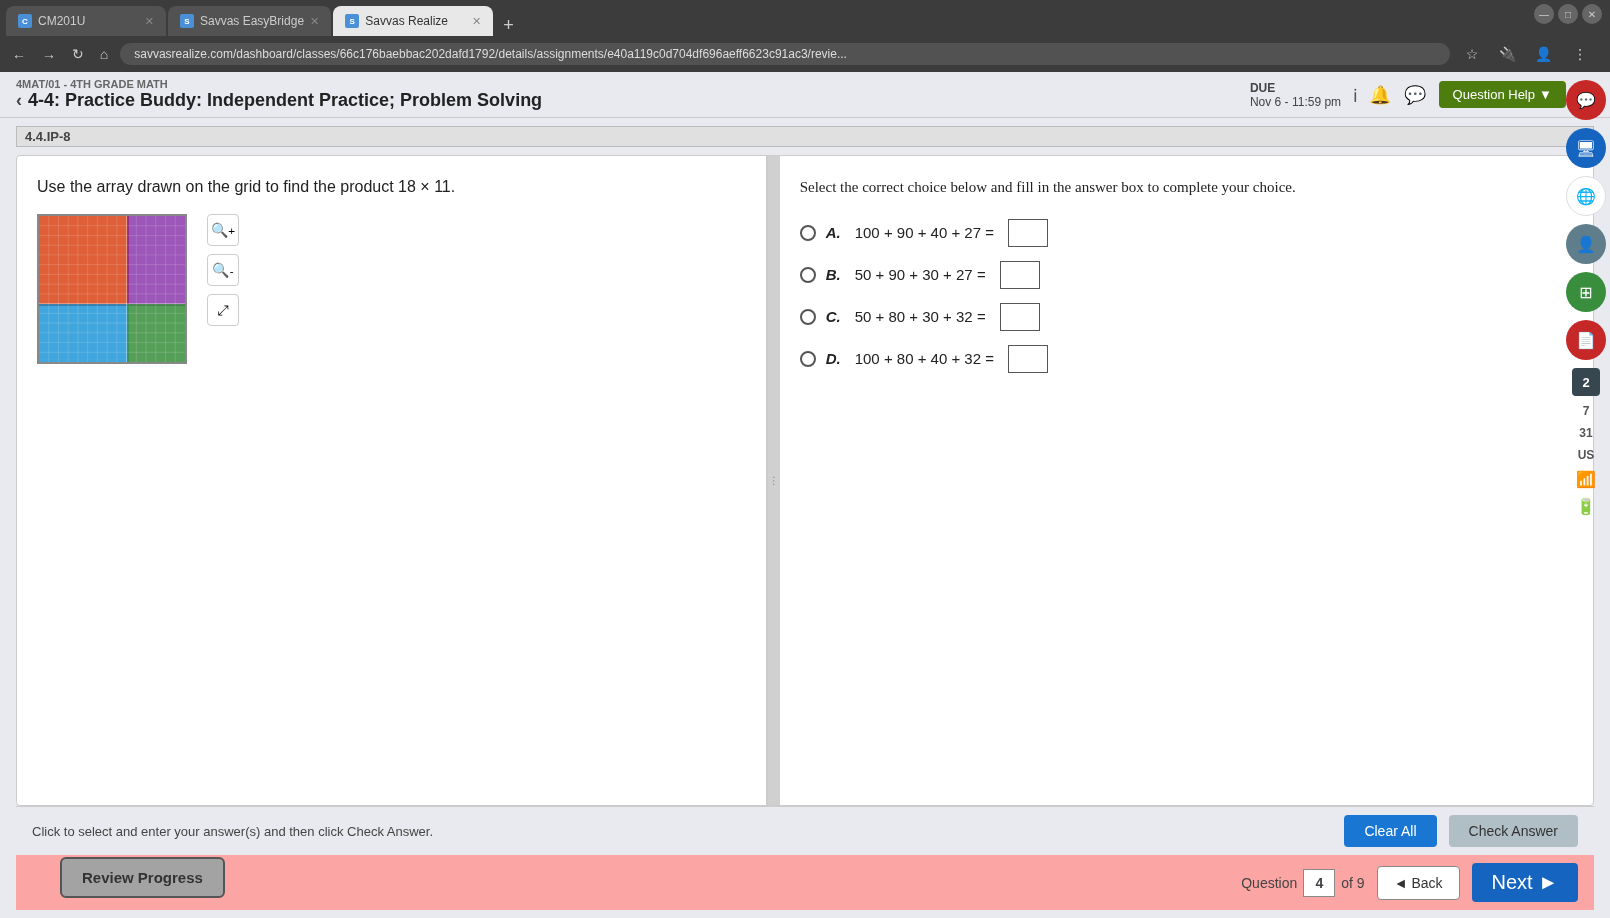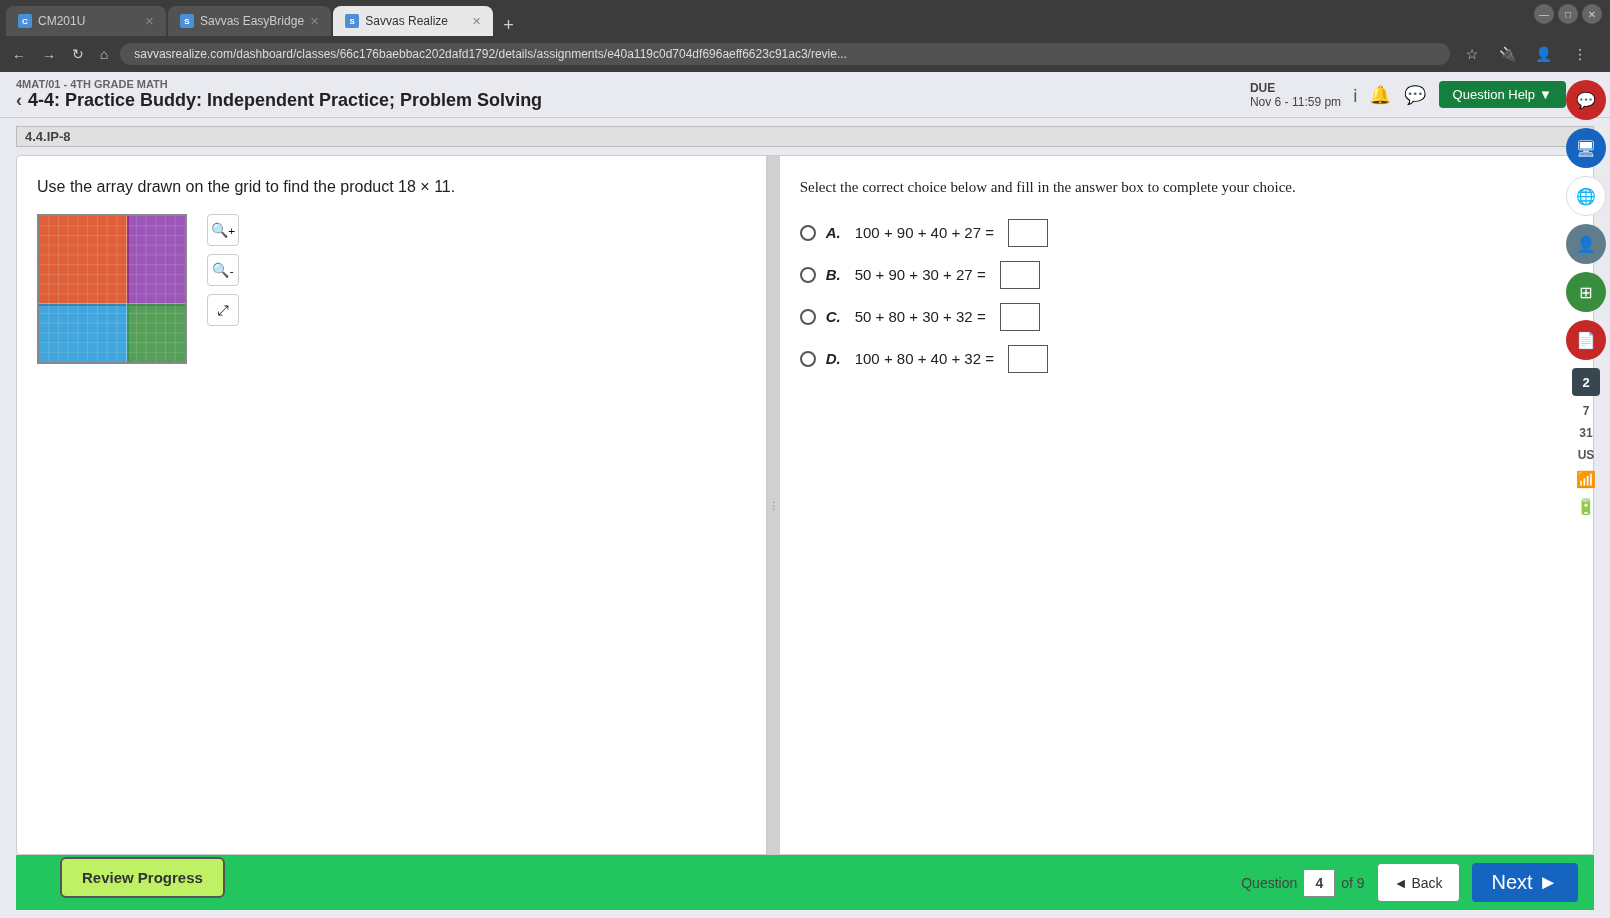--- a/index.html
+++ b/index.html
@@ -179,21 +179,21 @@
       align-items: center;
       gap: 12px;
     }
     .due-info {
       text-align: left;
       font-size: 12px;
       color: #444;
     }
     .due-label { font-weight: bold; }
     .question-help-btn {
-      background: #15803d;
+      background: #4d7c0f;
       color: white;
       border: none;
       padding: 6px 14px;
       border-radius: 4px;
       font-size: 13px;
       cursor: pointer;
       display: flex;
       align-items: flex-start;
       gap: 4px;
     }
@@ -379,23 +379,24 @@
     }
     .parts-progress-fill {
       width: 60%;
       height: 100%;
       background: #555;
       border-radius: 3px;
     }
 
     
     .nav-bar {
-      background: #22c55e;
+      background: #fca5a5;
       padding: 8px 16px;
       display: flex;
+      align-items: center;
       justify-content: flex-end;
       gap: 12px;
     }
     .question-counter {
       display: flex;
       align-items: center;
       gap: 6px;
       font-size: 14px;
       color: #444;
     }
@@ -432,21 +433,21 @@
       display: flex;
       align-items: center;
       gap: 4px;
     }
 
     
     .review-progress-btn {
       position: absolute;
       bottom: 20px;
       left: 60px;
-      background: #bef264;
+      background: #a3a3a3;
       color: #333;
       border: 2px solid #555;
       padding: 10px 20px;
       border-radius: 6px;
       font-size: 15px;
       font-weight: bold;
       cursor: pointer;
     }
 
     
@@ -700,20 +701,25 @@
             <span class="choice-radio"></span>
             <span class="choice-label">D.</span>
             <span>100 + 80 + 40 + 32 =</span>
             <input type="text" class="answer-box" style="">
           </div>
 
         </div>
       </div>
     </div>
 
+    <div class="bottom-bar">
+      <span class="bottom-instruction">Click to select and enter your answer(s) and then click Check Answer.</span>
+      <button class="clear-all-btn">Clear All</button>
+      <button class="check-answer-btn">Check Answer</button>
+    </div>
 
 
     <div class="nav-bar">
       <div class="question-counter">
         <span>Question</span>
         <div class="question-num-box">4</div>
         <span>of 9</span>
       </div>
       <button class="back-btn">◄ Back</button>
       <button class="next-btn">Next ►</button>

